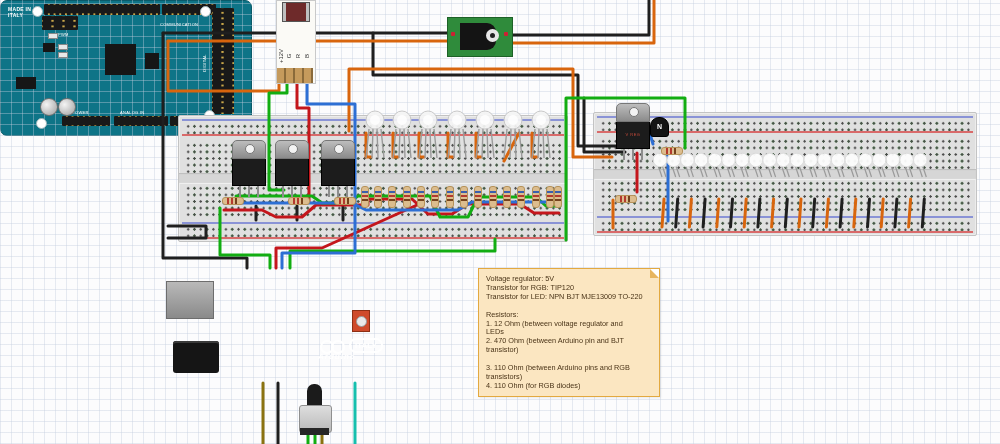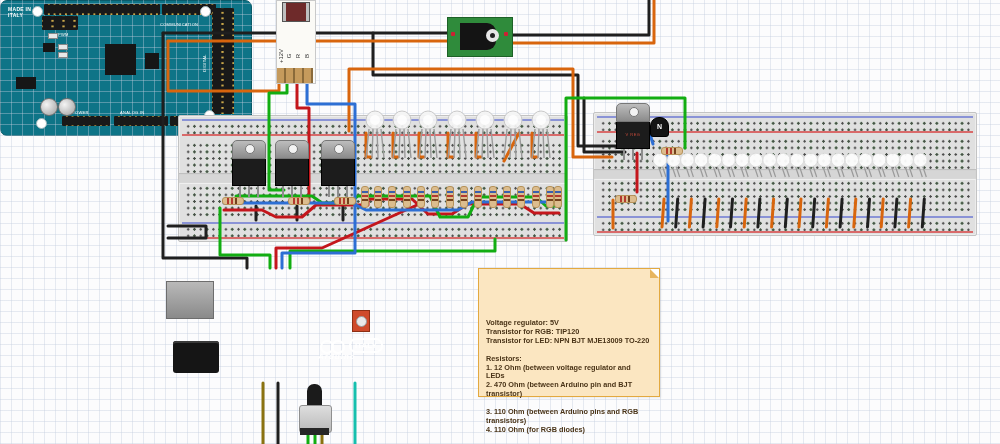--- a/index.html
+++ b/index.html
@@ -99,21 +99,21 @@
      border-radius:7px;}
   #pot .body{position:absolute;left:0;top:21px;width:31px;height:26px;
      background:linear-gradient(#dedede,#b9b9b9);border:1px solid #8f8f8f;border-radius:3px;}
   #pot .base{position:absolute;left:1px;top:44px;width:29px;height:7px;background:#262626;}
   
   #note{left:478px;top:268px;width:180px;height:127px;background:#fbe6c1;
      border:1px solid #e3a93f;z-index:5;box-shadow:1px 1px 2px rgba(0,0,0,.08);}
   #note::after{content:"";position:absolute;right:0;top:0;border-style:solid;
      border-width:0 9px 9px 0;border-color:#fff #fff #e7b55f #e7b55f;}
   #note .txt{position:absolute;left:7px;top:6px;right:5px;color:#4a3418;font-size:7.3px;
-     line-height:8.9px;font-weight:bold;white-space:pre-line;margin-top:44px;}
+     line-height:8.9px;font-weight:normal;white-space:pre-line;}
   svg.wires{position:absolute;left:0;top:0;z-index:2;}
   #parts{position:absolute;left:0;top:0;z-index:3;width:0;height:0;}
 </style>
 </head>
 <body>
 
 <div id="canvas">
 
   <div class="bb" style="left:178px;top:115px;width:388px;height:125px;">
     <div class="railline b" style="top:3px;"></div>

